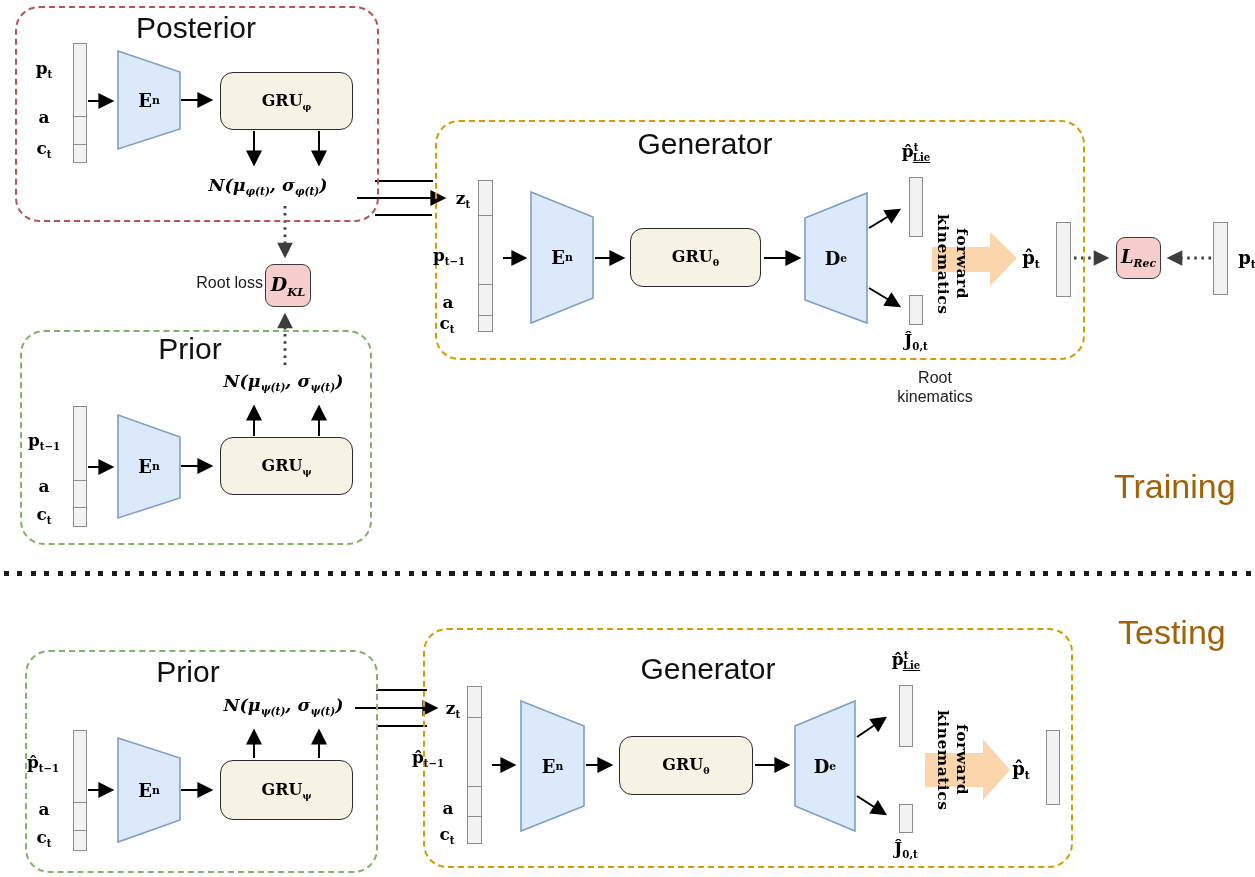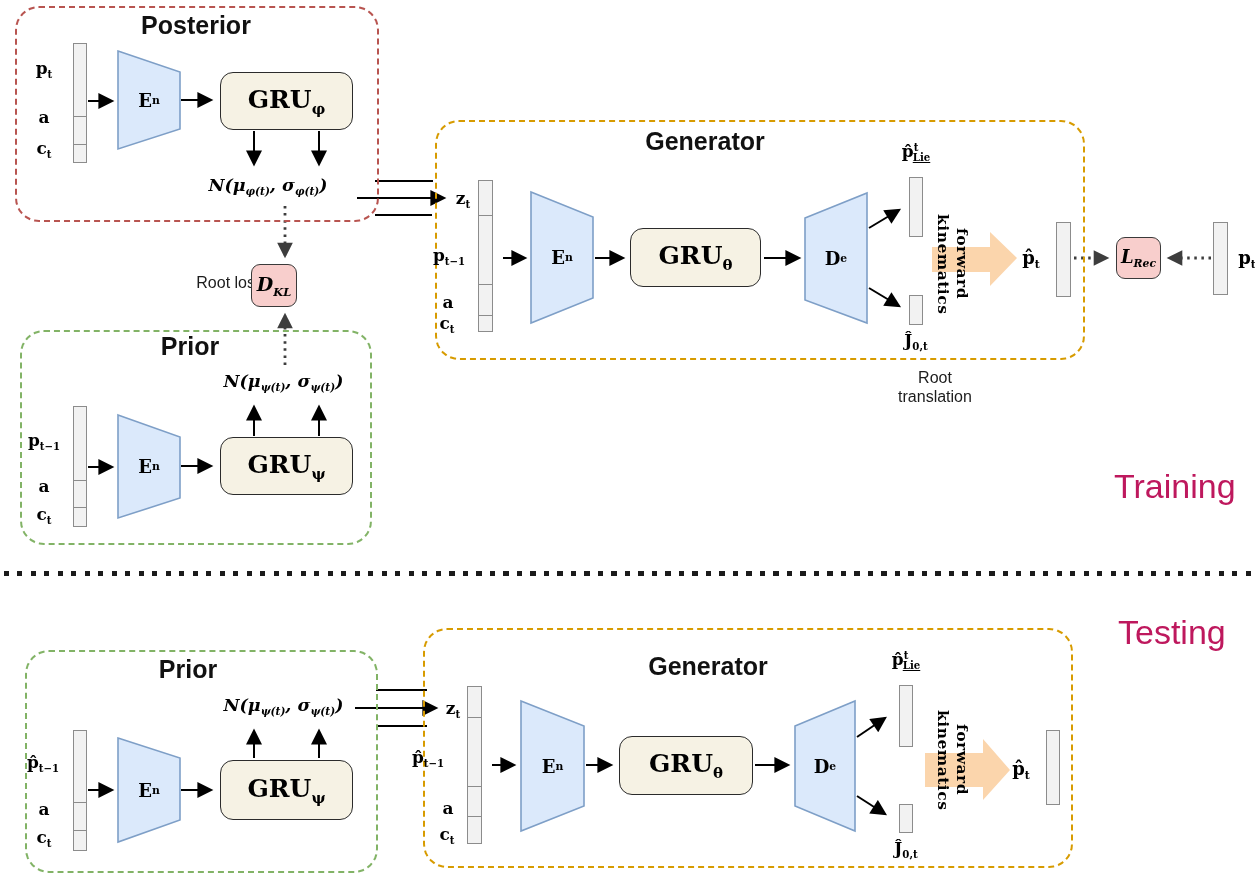--- a/index.html
+++ b/index.html
@@ -6,39 +6,39 @@
     --posterior_border:#b85450; --prior_border:#82b366; --generator_border:#d79b00;
     --encoder_fill:#dbe9fb; --encoder_stroke:#7e9fc7; --gru_fill:#f6f2e4;
     --loss_fill:#f8cecc; --bar_fill:#f2f2f2; --bar_stroke:#8c8c8c; --fk_arrow:#fbd5ac;
     --ink:#111; --dot:#3d3d3d;
   }
   *{margin:0;padding:0;box-sizing:border-box;}
   body{background:#fff;font-family:"Liberation Sans",sans-serif;}
   .canvas{position:relative;width:1255px;height:877px;background:#fff;overflow:hidden;}
   .layer{position:absolute;left:0;top:0;width:1255px;height:877px;}
   .dashedbox{position:absolute;border:2.2px dashed;border-radius:24px;background:transparent;}
-  .boxtitle{position:absolute;font-size:25px;color:var(--ink);text-align:center;font-weight:bold;}
-  .bigtitle{position:absolute;font-size:34px;color:#be185d;}
+  .boxtitle{position:absolute;font-size:30px;color:var(--ink);text-align:center;}
+  .bigtitle{position:absolute;font-size:34px;color:#a16207;}
   .caption{position:absolute;font-size:16px;color:#1c1c1c;line-height:1.18;}
   .stack{position:absolute;display:flex;flex-direction:column;background:var(--bar_fill);border:1.6px solid var(--bar_stroke);}
   .seg{width:100%;}
   .seg + .seg{border-top:1.6px solid var(--bar_stroke);}
   .bar{position:absolute;background:var(--bar_fill);border:1.6px solid var(--bar_stroke);}
   .grubox{position:absolute;background:var(--gru_fill);border:1.8px solid #2b2b2b;border-radius:13px;
           display:flex;align-items:center;justify-content:center;}
   .pinkbox{position:absolute;background:var(--loss_fill);border:1.8px solid #3a3a3a;border-radius:9px;
           display:flex;align-items:center;justify-content:center;}
   .m{font-family:"DejaVu Serif",serif;font-weight:bold;color:#000;}
   .mi{font-family:"DejaVu Serif",serif;font-style:italic;font-weight:600;color:#000;text-align:right;}
   .m sub,.mi sub{font-size:0.6em;vertical-align:-0.4em;}
   .m sup,.mi sup{font-size:0.6em;vertical-align:0.55em;}
   .m sup + sub,.mi sup + sub{margin-left:-0.55em;text-decoration:underline;}
   .mlabel{position:absolute;text-align:center;font-size:17px;}
   .shapelabel{position:absolute;display:flex;align-items:center;justify-content:center;font-size:18px;}
-  .grutext{font-size:25px;}
+  .grutext{font-size:16px;}
   .fk{position:absolute;writing-mode:vertical-rl;text-align:center;font-size:15.5px;
       font-family:"DejaVu Serif",serif;font-weight:bold;color:#000;letter-spacing:0.5px;}
   .divider{position:absolute;height:5px;background:repeating-linear-gradient(90deg,#1b1b1b 0 5px,transparent 5px 13.5px);}
   svg .wire{stroke:#000;stroke-width:2;fill:none;}
   svg .dotwire{stroke:var(--dot);stroke-width:2.8;fill:none;stroke-dasharray:2.5 4.6;}
   svg .trap{fill:var(--encoder_fill);stroke:var(--encoder_stroke);stroke-width:1.6;}
   svg .fkarrow{fill:var(--fk_arrow);stroke:none;}
 </style>
 </head>
 <body>
@@ -133,21 +133,21 @@
   <div class="mlabel m" style="left:26px;top:58px;width:36px;">p<sub>t</sub></div>
   <div class="mlabel m" style="left:30px;top:107px;width:28px;">a</div>
   <div class="mlabel m" style="left:28px;top:138px;width:32px;">c<sub>t</sub></div>
   <div class="shapelabel m" style="left:118px;top:50px;width:62px;height:100px;">E<sub>n</sub></div>
   <div class="grubox" style="left:220px;top:72px;width:133px;height:58px;">
     <span class="m grutext">GRU<sub>φ</sub></span>
   </div>
   <div class="mlabel mi" style="left:198px;top:175px;width:140px;font-size:17.5px;">N(μ<sub>φ(t)</sub>, σ<sub>φ(t)</sub>)</div>
 
   <div class="caption" style="left:183px;top:274px;width:80px;text-align:right;">Root loss</div>
-  <div class="pinkbox" style="left:251px;top:264px;width:46px;height:43px;">
+  <div class="pinkbox" style="left:265px;top:264px;width:46px;height:43px;">
     <span class="mi" style="font-size:19px;font-weight:bold;">D<sub>KL</sub></span>
   </div>
 
   <div class="stack" style="left:73px;top:406px;width:14px;height:121px;">
     <div class="seg" style="height:74px;"></div>
     <div class="seg" style="height:28px;"></div>
     <div class="seg" style="height:19px;"></div>
   </div>
   <div class="mlabel m" style="left:18px;top:430px;width:52px;">p<sub>t−1</sub></div>
   <div class="mlabel m" style="left:30px;top:476px;width:28px;">a</div>
@@ -173,21 +173,21 @@
     <span class="m grutext">GRU<sub>θ</sub></span>
   </div>
   <div class="shapelabel m" style="left:805px;top:193px;width:62px;height:130px;">D<sub>e</sub></div>
 
   <div class="bar" style="left:909px;top:177px;width:14px;height:60px;"></div>
   <div class="mlabel m" style="left:890px;top:141px;width:52px;">p̂<sup>t</sup><sub>Lie</sub></div>
   <div class="bar" style="left:909px;top:295px;width:14px;height:30px;"></div>
   <div class="mlabel m" style="left:890px;top:330px;width:52px;">Ĵ<sub>0,t</sub></div>
   <div class="caption" style="left:875px;top:369px;width:120px;text-align:center;">
     <div>Root</div>
-    <div>translation</div>
+    <div>kinematics</div>
   </div>
   <div class="fk" style="left:948px;top:185px;width:24px;height:158px;">forward kinematics</div>
   <div class="mlabel m" style="left:1012px;top:247px;width:38px;font-size:18px;">p̂<sub>t</sub></div>
   <div class="bar" style="left:1056px;top:222px;width:15px;height:75px;"></div>
 
   <div class="pinkbox" style="left:1116px;top:237px;width:45px;height:42px;">
     <span class="mi" style="font-size:18px;font-weight:bold;">L<sub>Rec</sub></span>
   </div>
   <div class="bar" style="left:1213px;top:222px;width:15px;height:73px;"></div>
   <div class="mlabel m" style="left:1230px;top:247px;width:34px;font-size:18px;">p<sub>t</sub></div>

